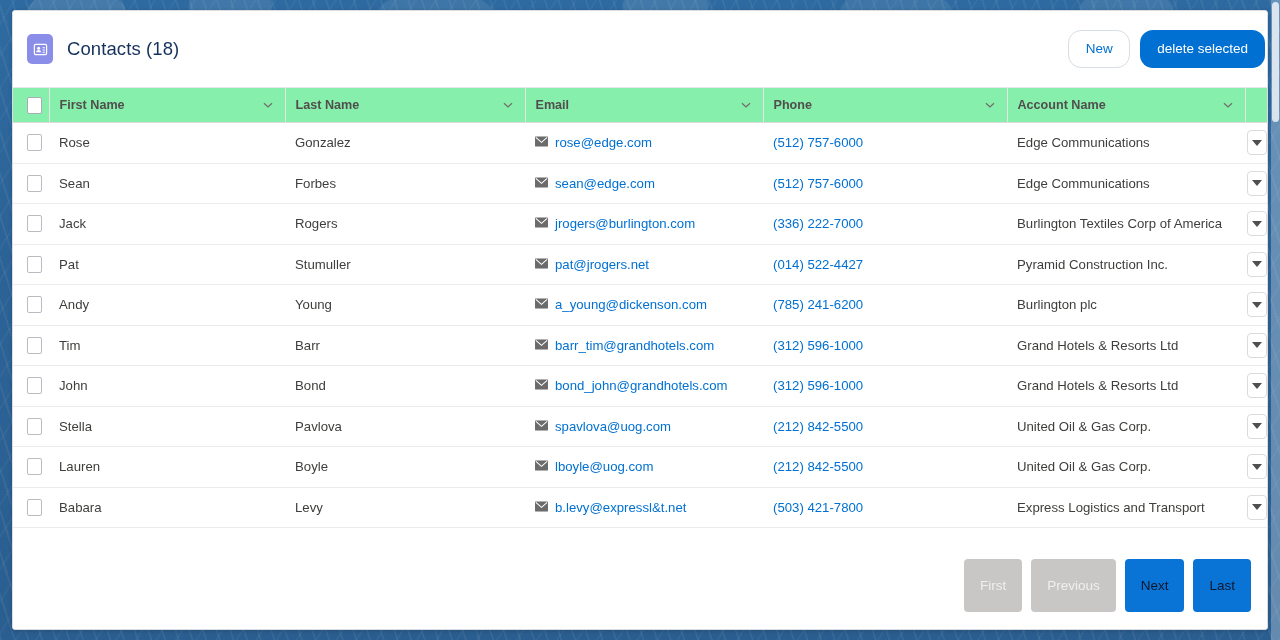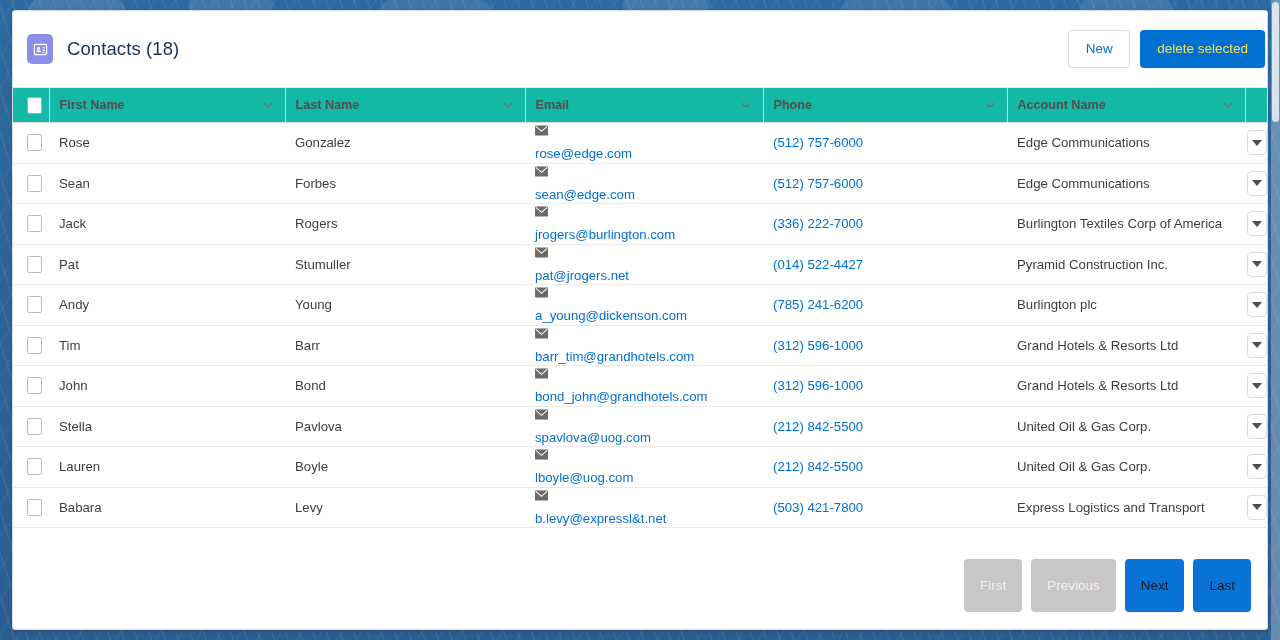--- a/index.html
+++ b/index.html
@@ -91,55 +91,55 @@
     display: flex;
     align-items: center;
     gap: 10px;
   }
 
   .btn {
     font-family: "Liberation Sans", sans-serif;
     font-size: 13.5px;
     line-height: 1;
     padding: 11px 16px;
-    border-radius: 4px;
+    border-radius: 13px;
     border: 1px solid transparent;
     cursor: pointer;
     white-space: nowrap;
   }
   .btn-neutral {
     background: #fff;
     border-color: #d8dde6;
     color: #0070d2;
     min-width: 62px;
   }
   .btn-danger {
     background: #c23934;
     color: #fff;
   }
   .btn-brand {
     background: #0070d2;
-    color: #fde047;
+    color: #ffffff;
   }
 
   
   #table-scroll {
     flex: 1 1 auto;
     overflow: hidden;
     position: relative;
   }
 
   table {
     width: 100%;
     border-collapse: collapse;
     table-layout: fixed;
   }
 
   thead th {
-    background: #14b8a6;
+    background: #86efac;
     border-top: 1px solid #e4e7eb;
     border-bottom: 1px solid #dddbda;
     height: 35px;
     font-size: 12.6px;
     font-weight: bold;
     color: #514f4d;
     text-align: left;
     padding: 0 10px;
     position: relative;
     vertical-align: middle;
@@ -198,23 +198,22 @@
   thead .chk { border-color: #a9acb2; }
 
   a.link {
     color: #0070d2;
     text-decoration: none;
     font-size: 13.2px;
   }
 
   .email-cell {
     display: flex;
-    align-items: flex-start;
+    align-items: flex-end;
     gap: 7px;
-    flex-direction: column;
   }
 
   .env {
     flex: 0 0 auto;
     width: 13px;
     height: 11px;
     display: inline-block;
   }
 
   .rowmenu {

